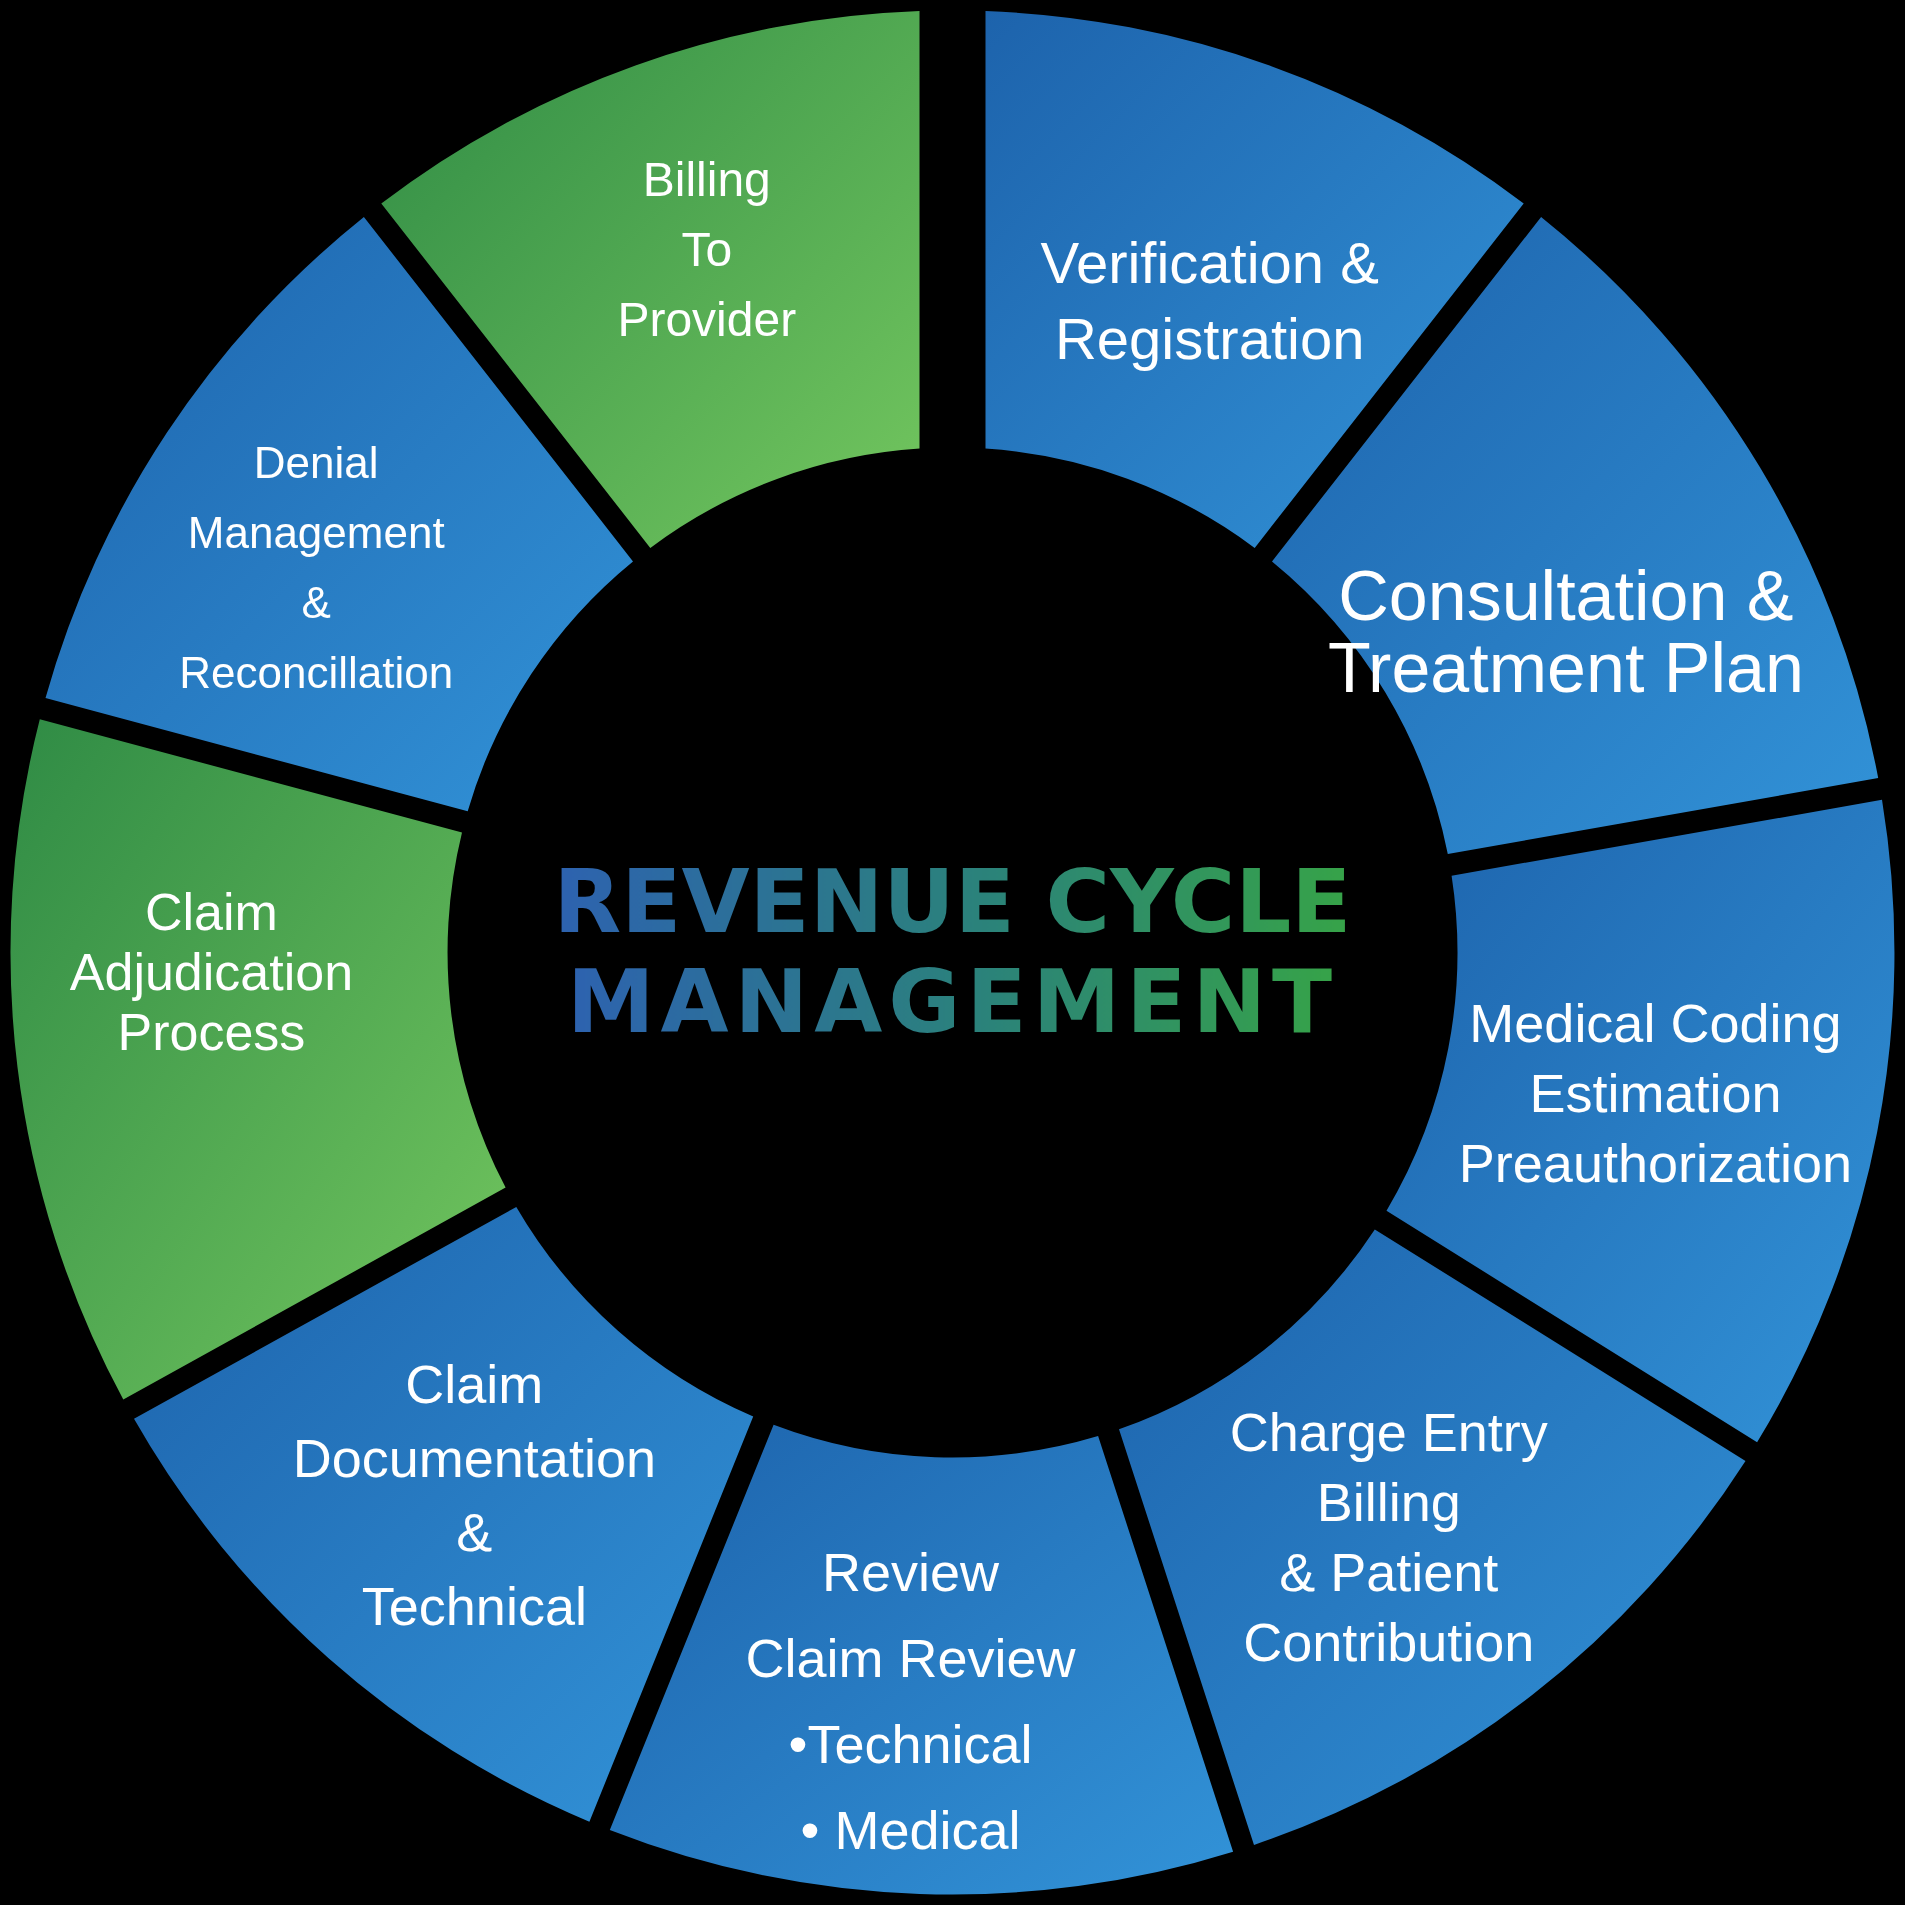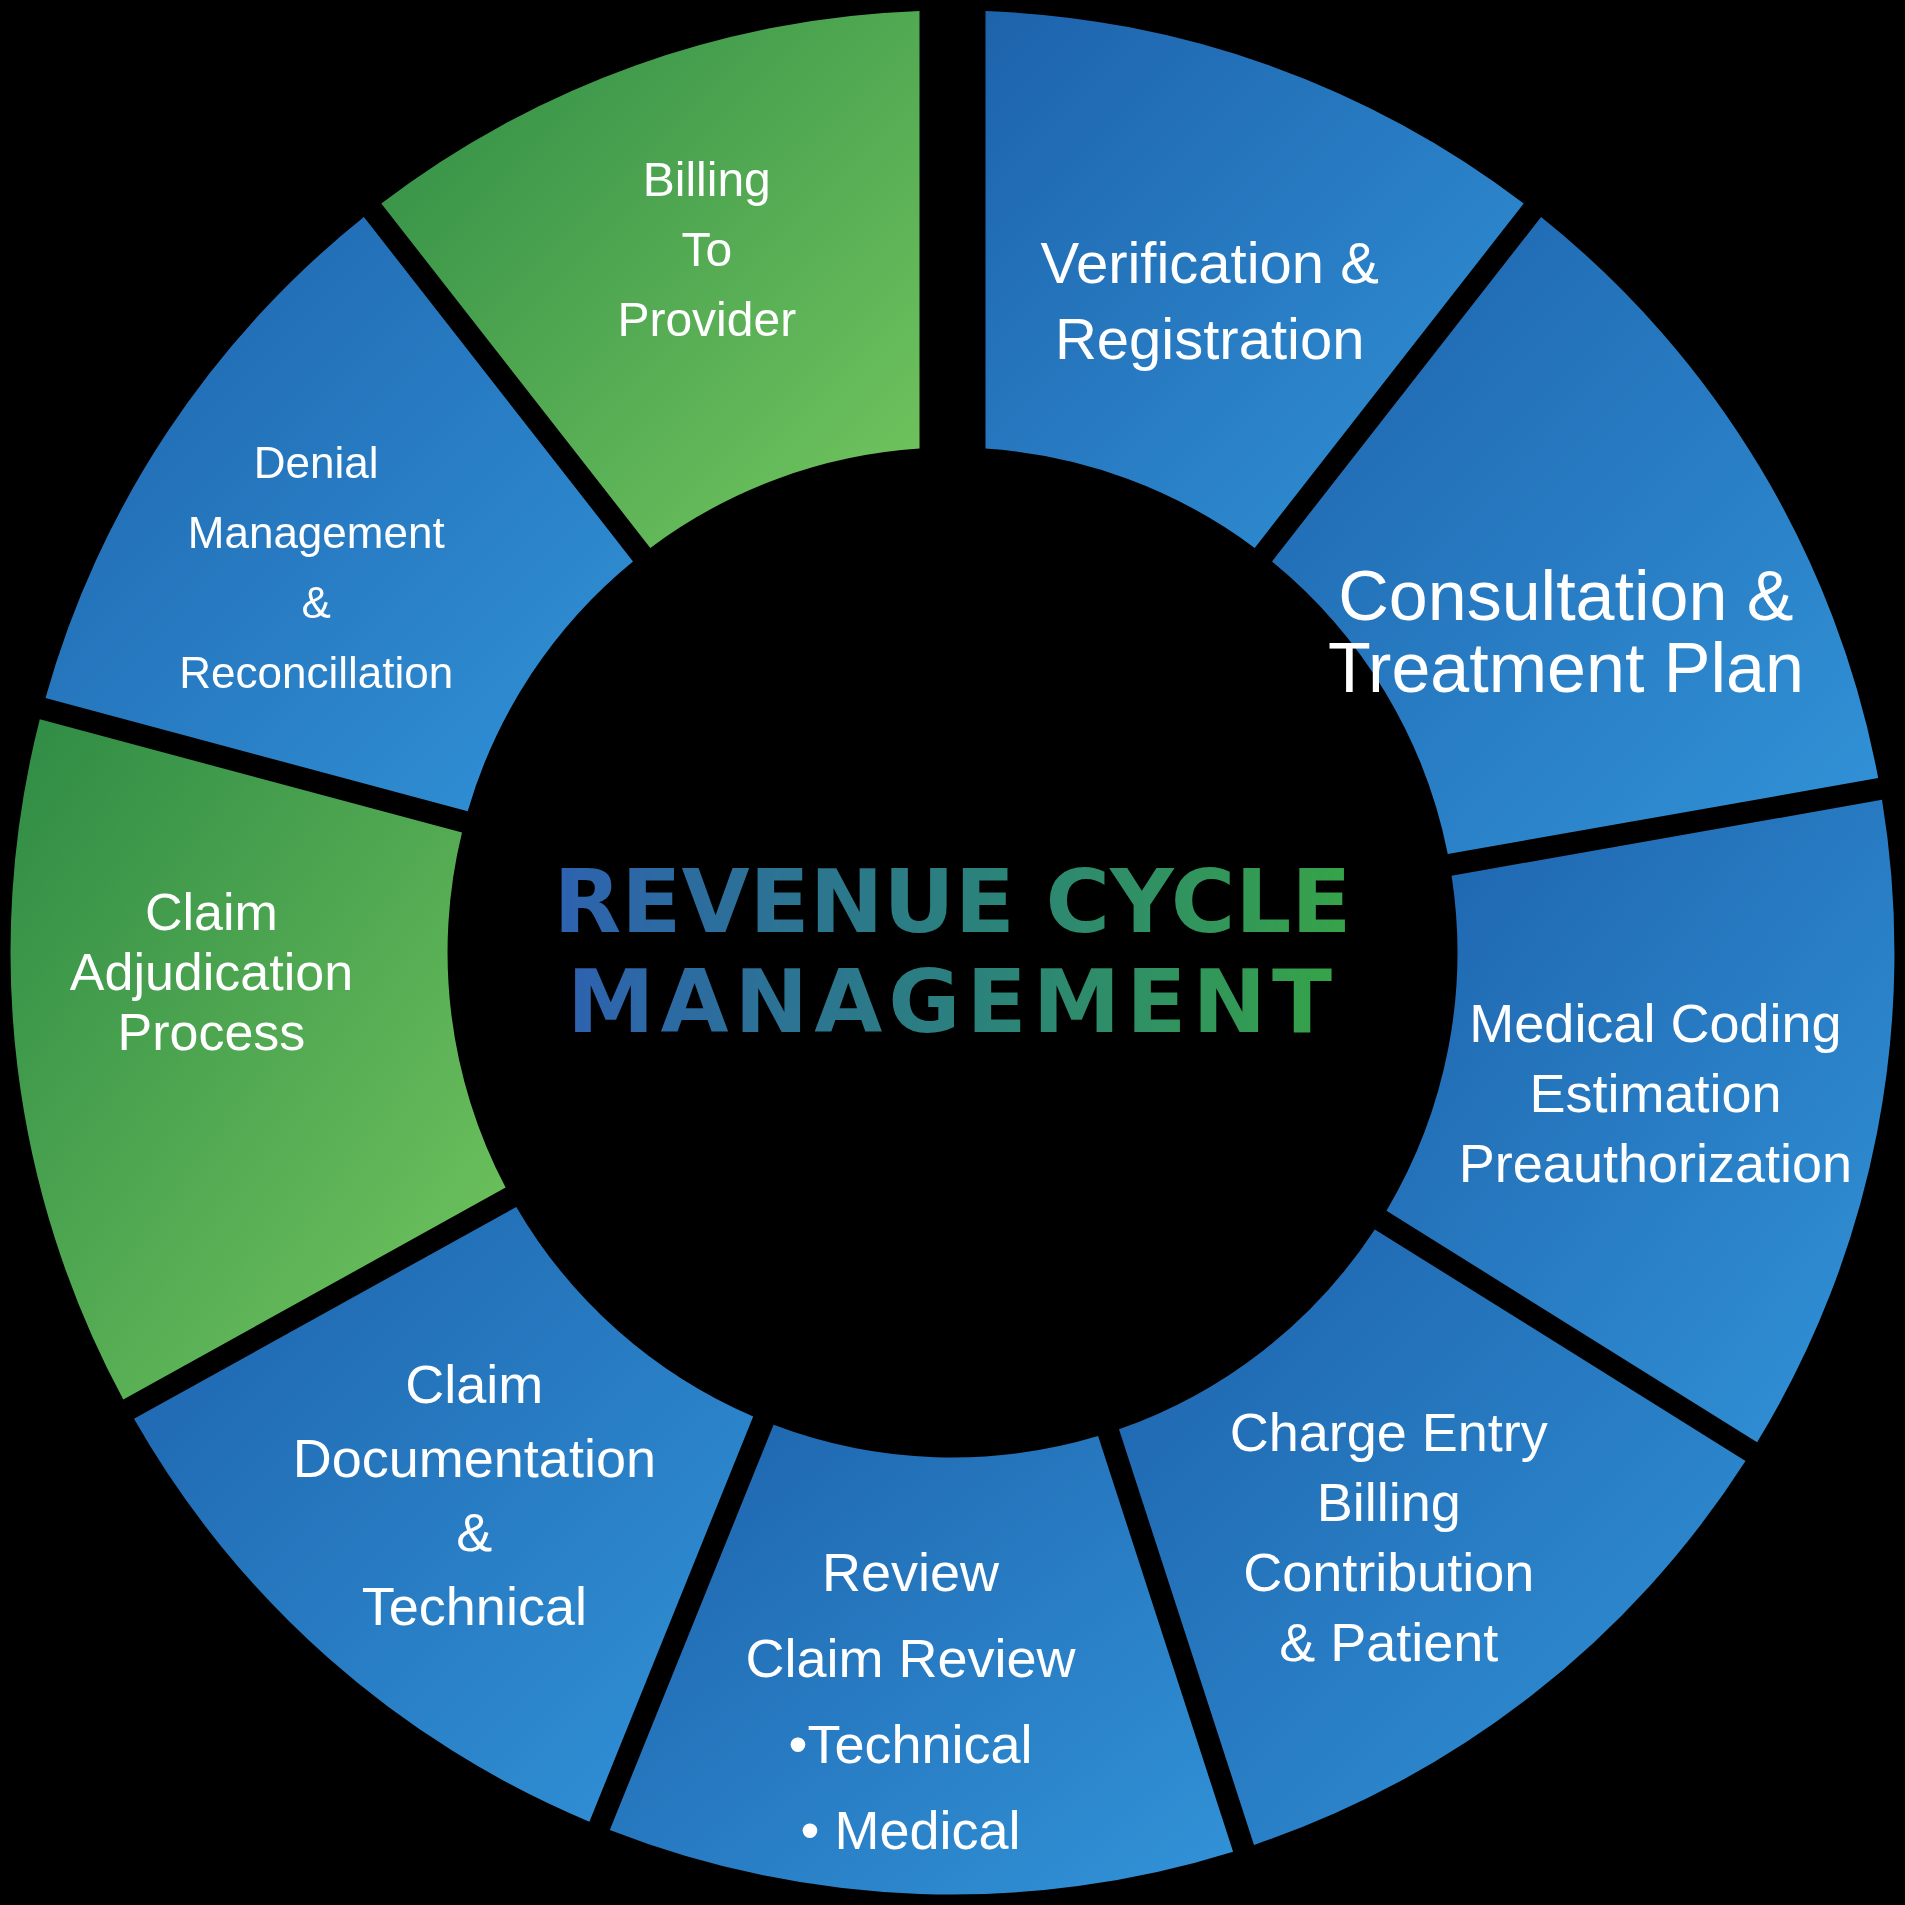--- a/index.html
+++ b/index.html
@@ -80,22 +80,22 @@
         <span>Treatment Plan</span>
       </div>
       <div class="seg-label" style="left: 86.9%; top: 57.4%; font-size: 54px; line-height: 70px;">
         <span>Medical Coding</span>
         <span>Estimation</span>
         <span>Preauthorization</span>
       </div>
       <div class="seg-label" style="left: 72.9%; top: 80.7%; font-size: 54px; line-height: 70px;">
         <span>Charge Entry</span>
         <span>Billing</span>
+        <span>&amp; Patient</span>
         <span>Contribution</span>
-        <span>&amp; Patient</span>
       </div>
       <div class="seg-label" style="left: 47.8%; top: 89.3%; font-size: 54px; line-height: 86px;">
         <span>Review</span>
         <span>Claim Review</span>
         <span>•Technical</span>
         <span>• Medical</span>
       </div>
       <div class="seg-label" style="left: 24.9%; top: 78.5%; font-size: 54px; line-height: 74px;">
         <span>Claim</span>
         <span>Documentation</span>

